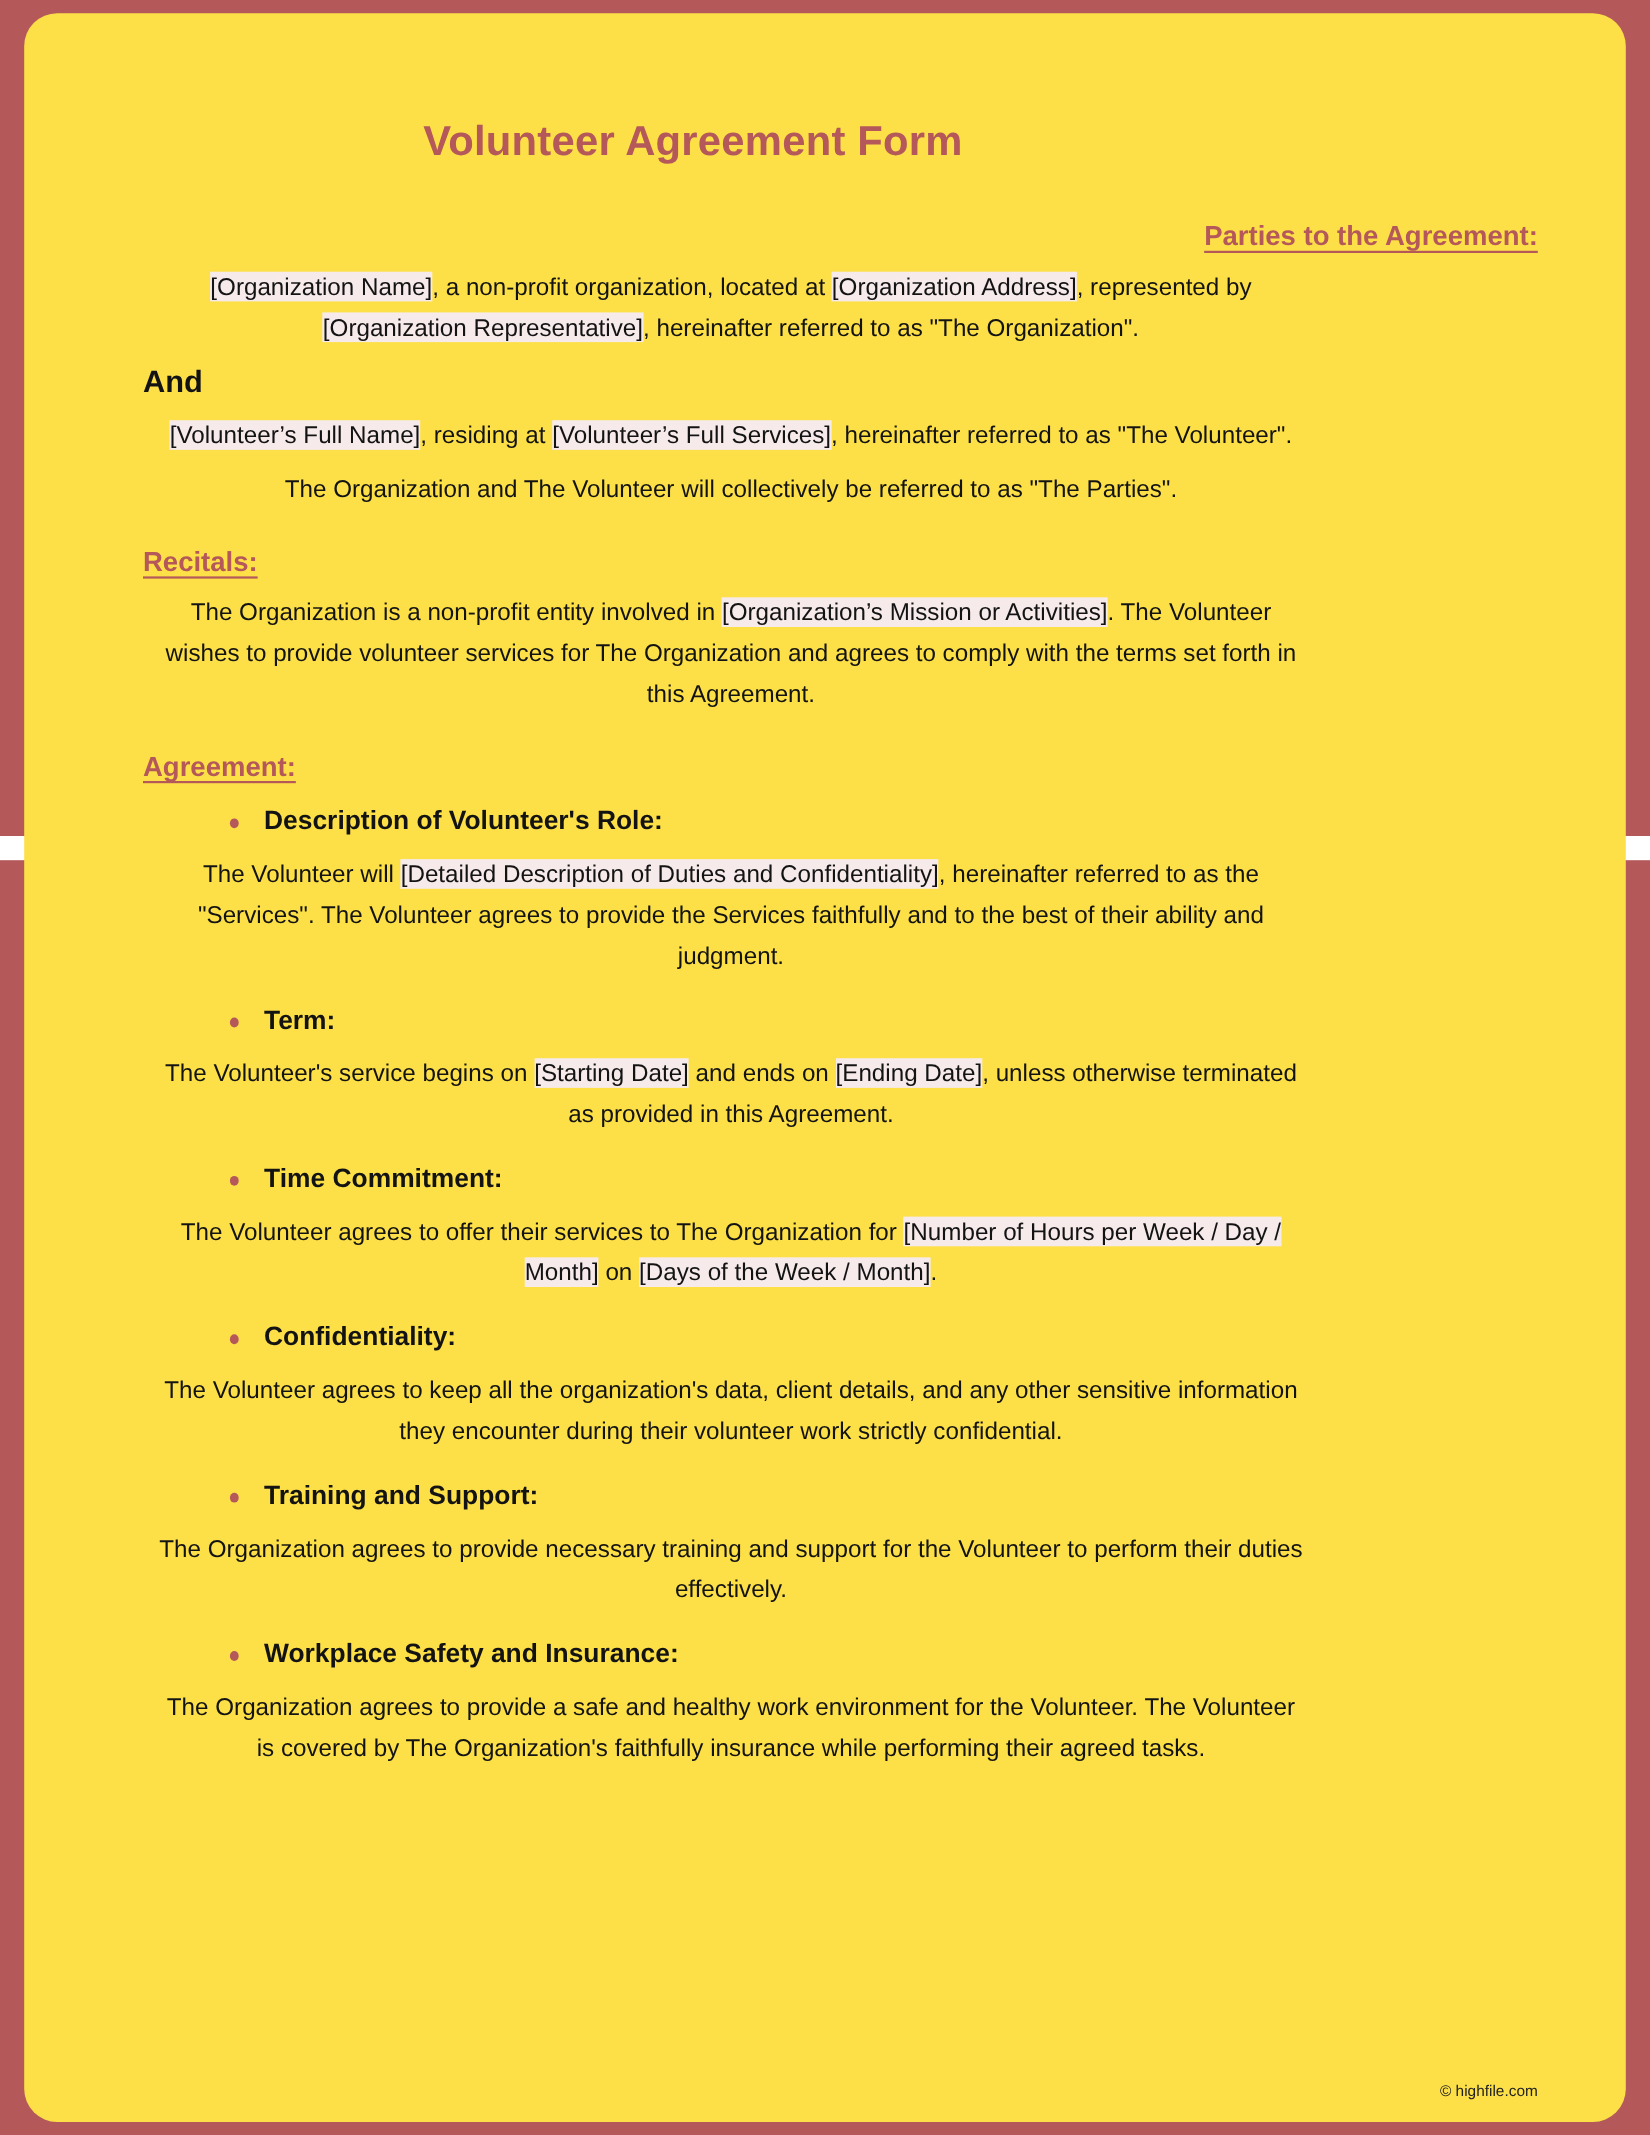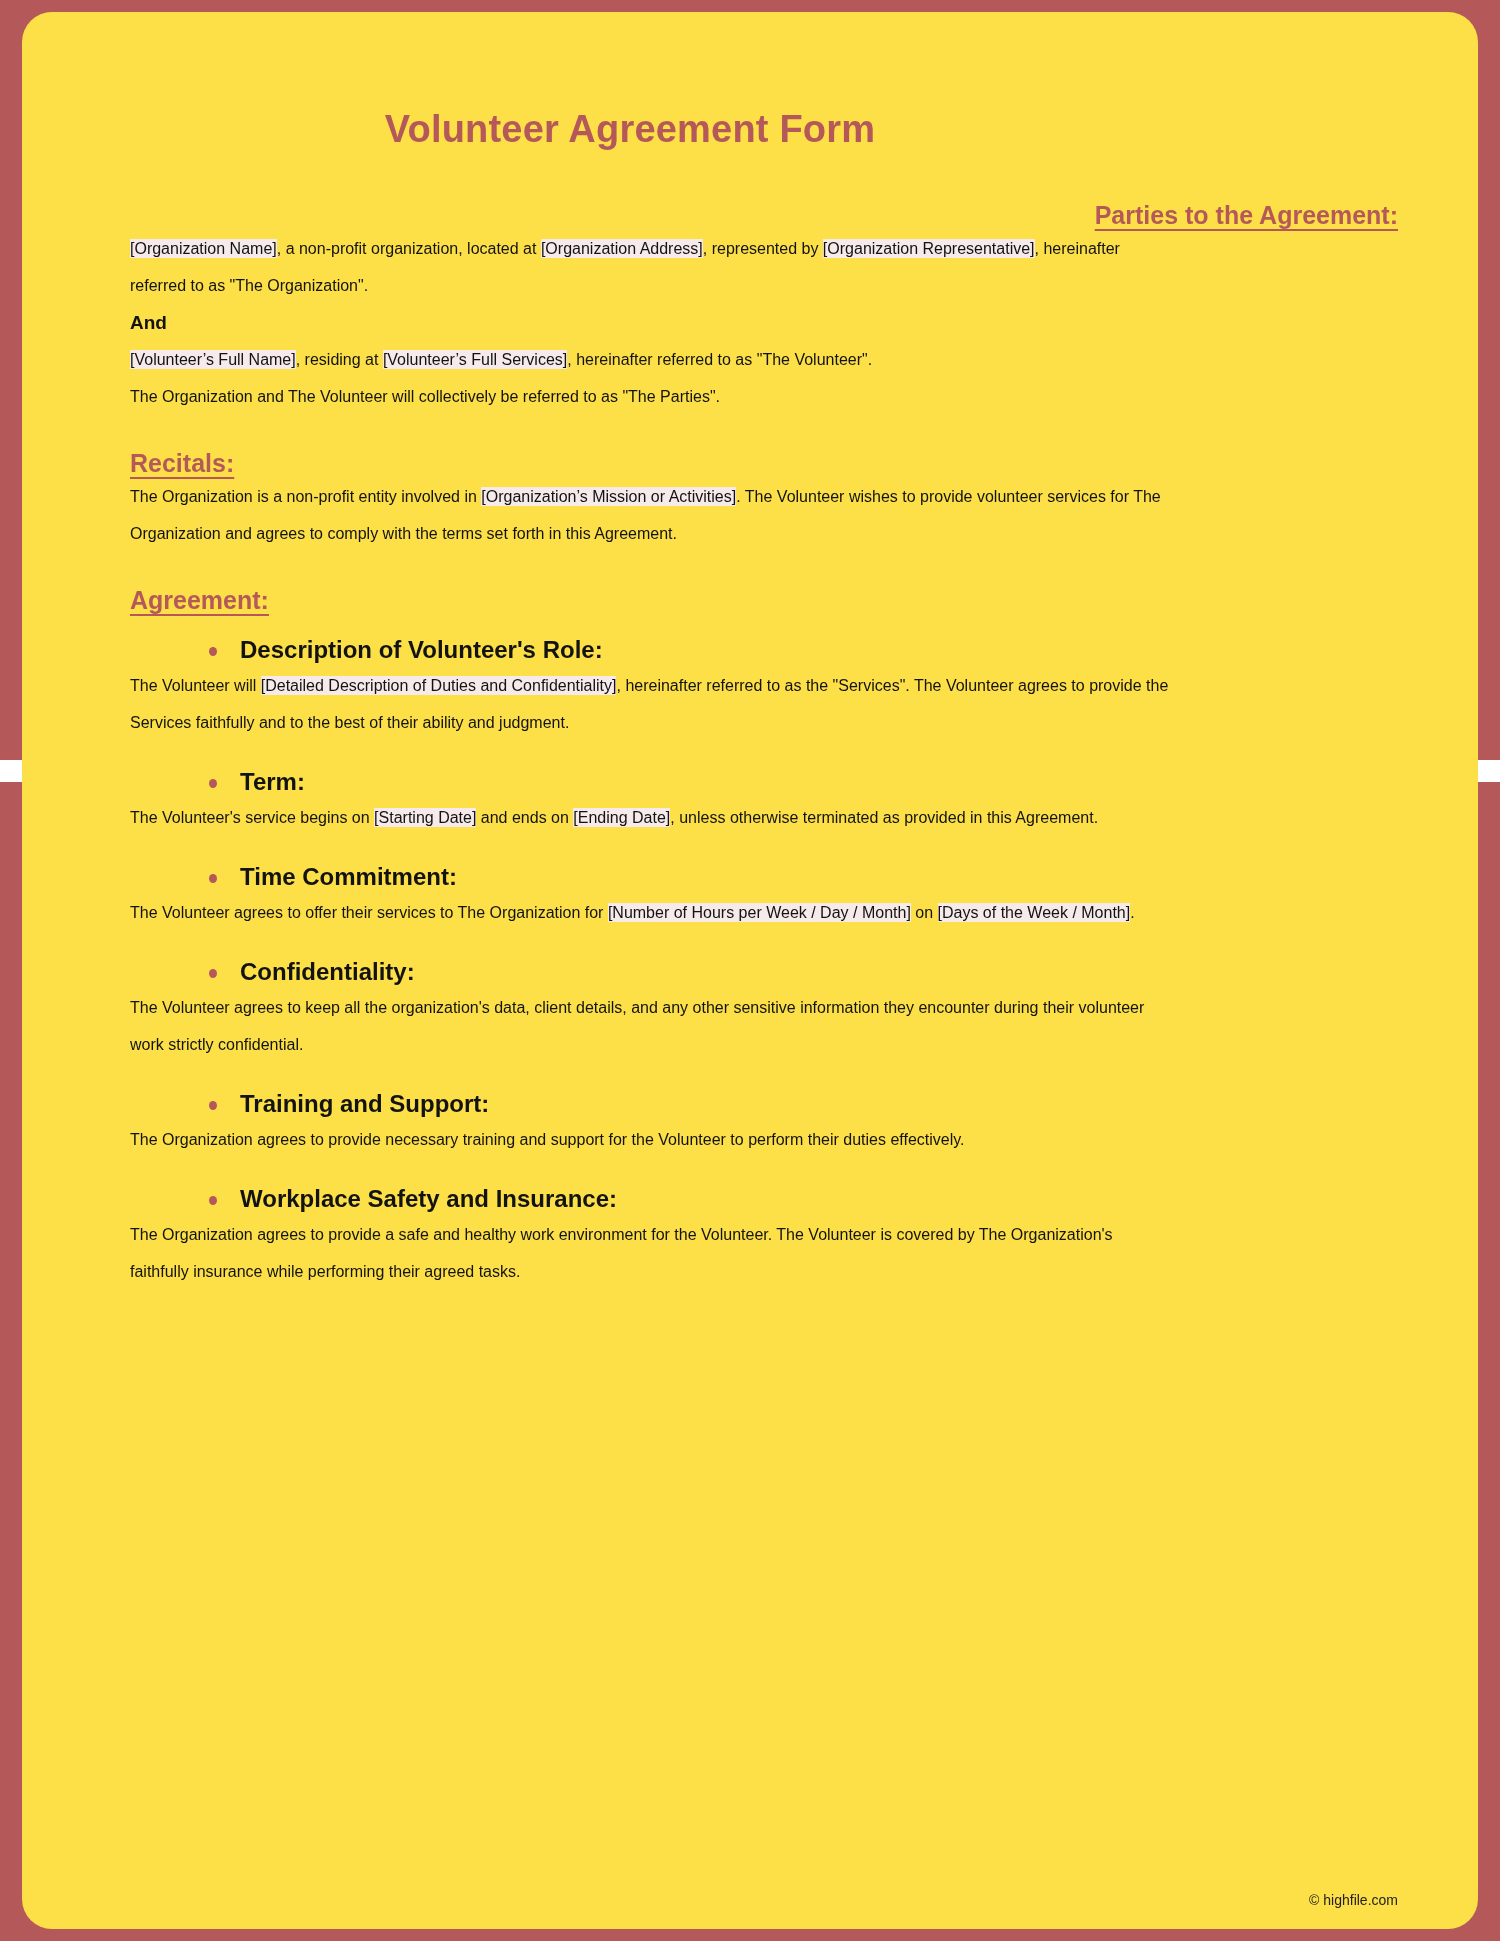--- a/index.html
+++ b/index.html
@@ -78,33 +78,33 @@
     text-decoration-thickness: 2px;
     margin: 0;
     padding: 0;
   }
   #heading-parties   { margin-top: 50px; text-align: right; }
   #heading-recitals  { margin-top: 34px; }
   #heading-agreement { margin-top: 34px; }
 
   
   p.body {
-    font-size: 16px;
+    font-size: 22px;
     line-height: 37px;
     color: #131313;
-    margin: 0;
+    margin: 12px;
     padding: 0;
     max-width: 1045px;
-    text-align: left;
+    text-align: center;
   }
   .para-gap-sm { margin-top: 13px; }
   .para-gap-xs { margin-top: 2px; }
 
   .bold-line {
-    font-size: 19px;
+    font-size: 28px;
     line-height: 37px;
     color: #131313;
     font-weight: bold;
     margin: 0;
   }
 
   
   .ph {
     background: #f7eaea;
     padding: 1px 0;

